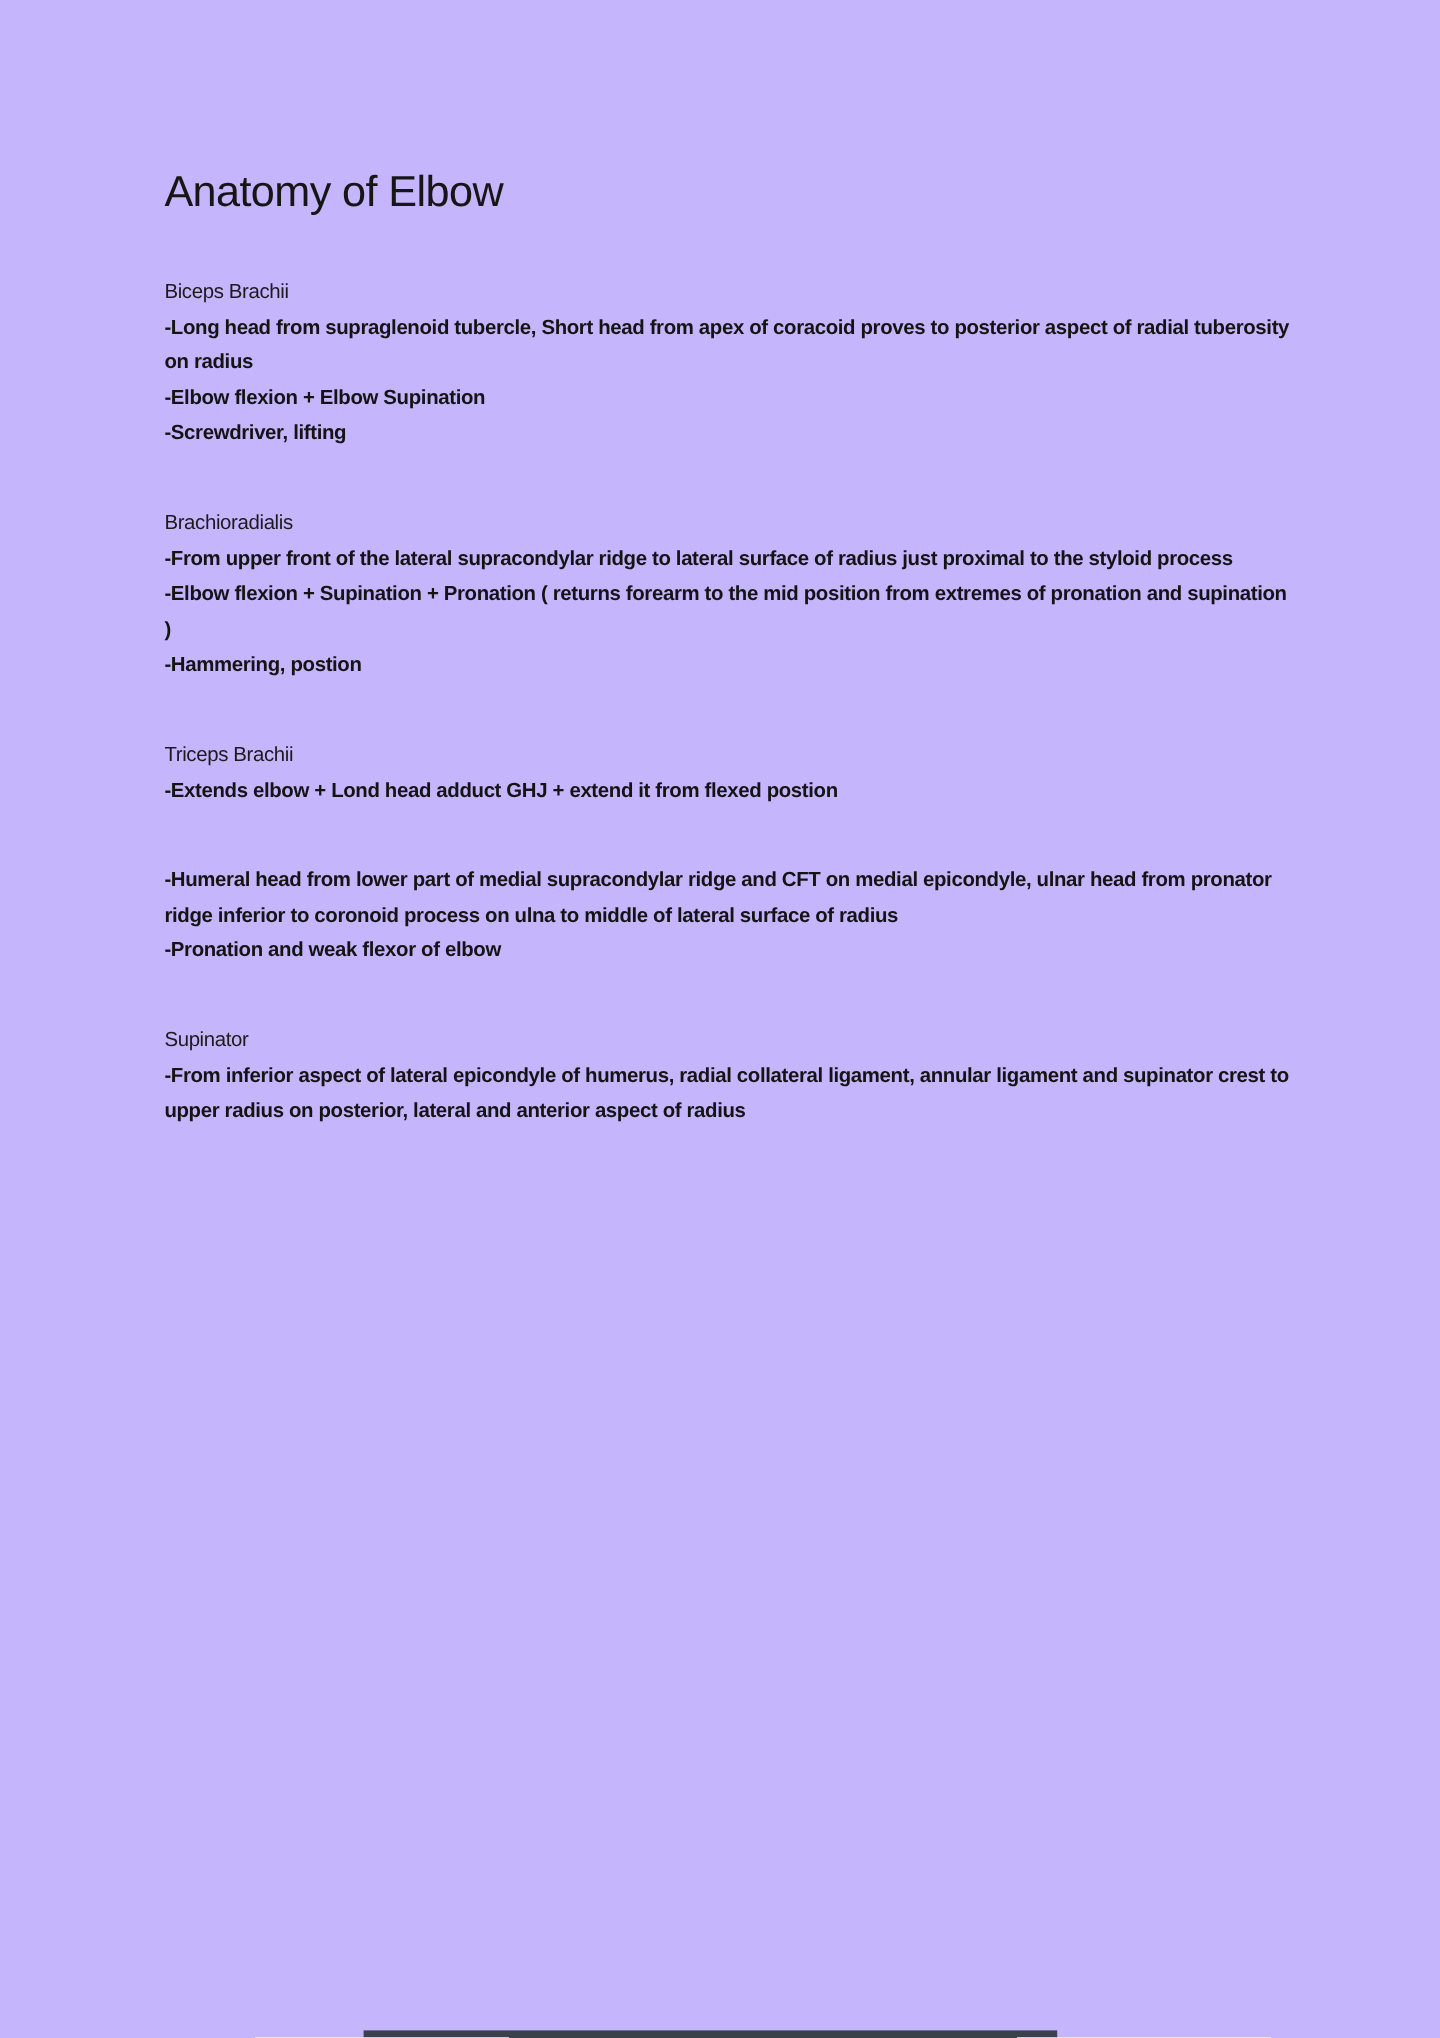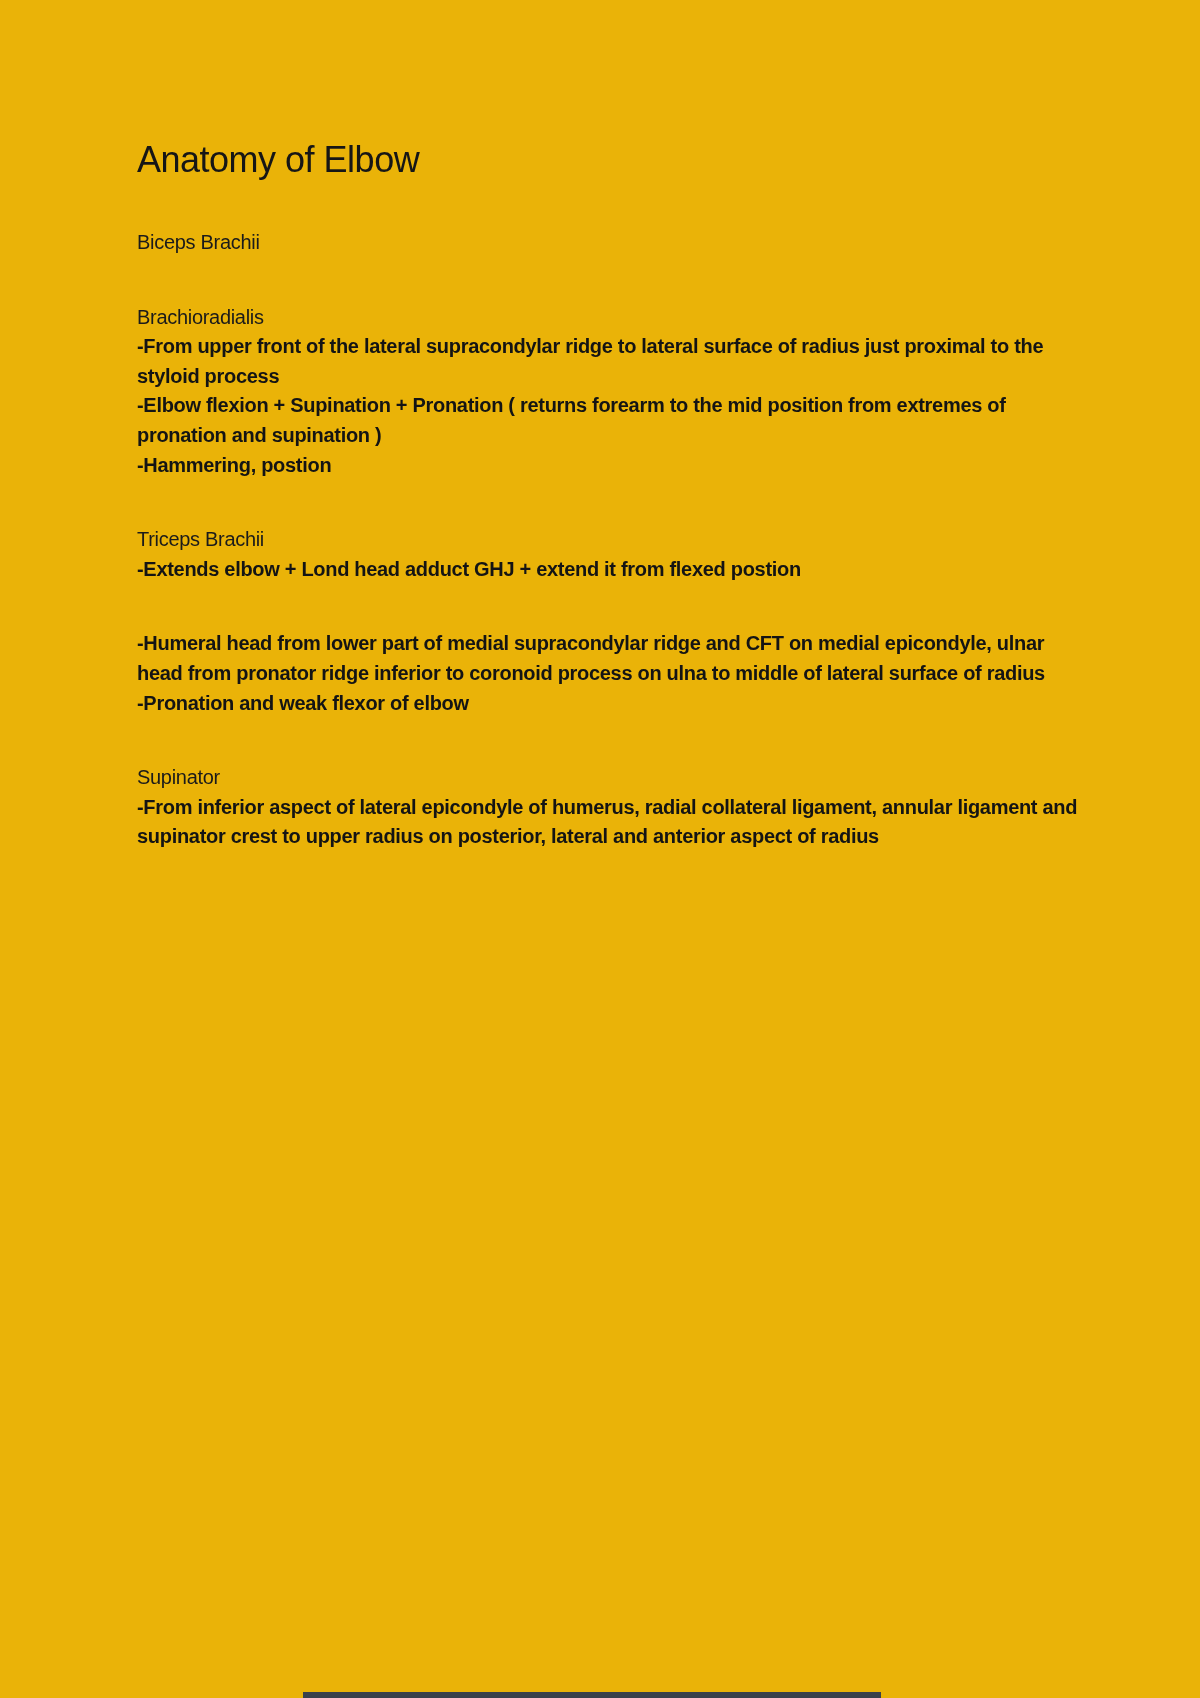--- a/index.html
+++ b/index.html
@@ -4,42 +4,42 @@
 <style>
   html, body {
     margin: 0;
     padding: 0;
     background: #ffffff;
   }
   .page {
     position: relative;
     width: 1200px;
     height: 1698px;
-    background: #eab308;
+    background: #c4b5fd;
     overflow: hidden;
     font-family: "Liberation Sans", "DejaVu Sans", sans-serif;
     color: #1b1b1b;
   }
   .content {
     position: absolute;
     left: 137px;
     top: 138px;
     width: 942px;
   }
   .doc-title {
     font-size: 36px;
     line-height: 44px;
     font-weight: 400;
     letter-spacing: -0.5px;
     margin: 0 0 46px 0;
     color: #161616;
   }
   .section {
     margin: 0 0 45px 0;
-    font-size: 20px;
+    font-size: 17px;
     line-height: 29.6px;
     letter-spacing: -0.3px;
   }
   .section:last-child {
     margin-bottom: 0;
   }
   .muscle-name {
     font-weight: 400;
     color: #1b1b1b;
   }
@@ -58,20 +58,25 @@
 </style>
 </head>
 <body>
 
 <div class="page">
   <div class="content">
     <h1 class="doc-title">Anatomy of Elbow</h1>
     <div>
   <div class="section">
     <div class="muscle-name name">Biceps Brachii</div>
+    <div class="bullets">
+            <div class="bullet">-Long head from supraglenoid tubercle, Short head from apex of coracoid proves to posterior aspect of radial tuberosity on radius</div>
+            <div class="bullet">-Elbow flexion + Elbow Supination</div>
+            <div class="bullet">-Screwdriver, lifting</div>
+          </div>
   </div>
 
 
   <div class="section">
     <div class="muscle-name name">Brachioradialis</div>
     <div class="bullets">
             <div class="bullet">-From upper front of the lateral supracondylar ridge to lateral surface of radius just proximal to the styloid process</div>
             <div class="bullet">-Elbow flexion + Supination + Pronation ( returns forearm to the mid position from extremes of pronation and supination )</div>
             <div class="bullet">-Hammering, postion</div>
           </div>

